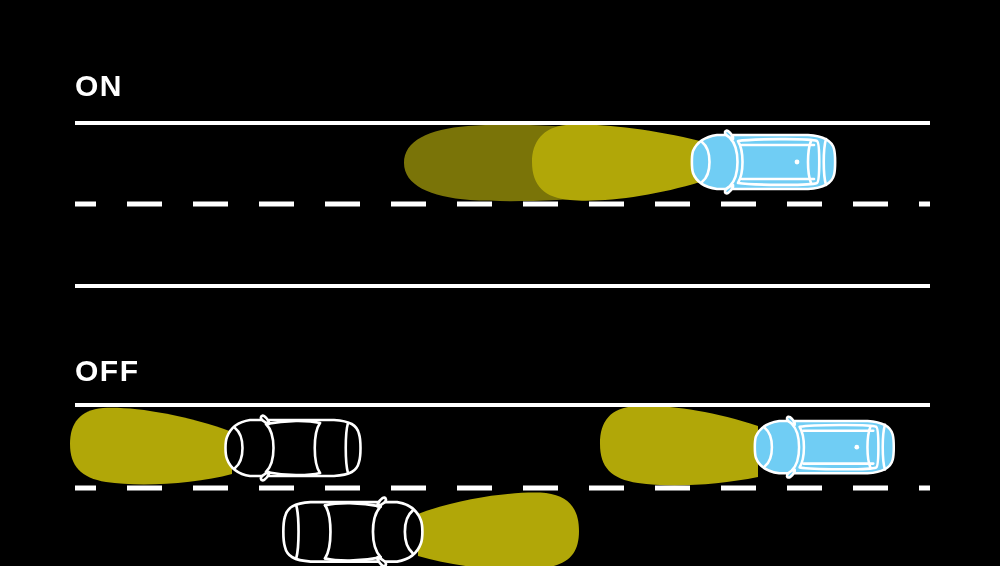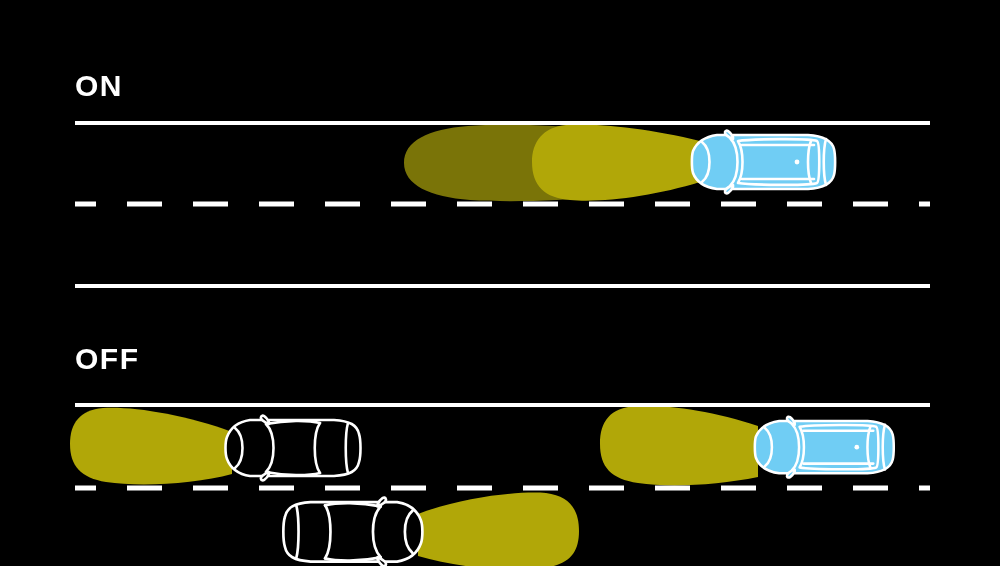--- a/index.html
+++ b/index.html
@@ -20,21 +20,21 @@
     position: absolute;
     left: 75px;
     color: #ffffff;
     font-size: 30px;
     font-weight: 700;
     letter-spacing: 1.5px;
     line-height: 1;
     user-select: none;
   }
   #label-on  { top: 31px; }
-  #label-off { top: 304px; }
+  #label-off { top: 316px; }
 
   .lane-line { fill: none; stroke-linecap: butt; }
   .lane-solid  { stroke-width: 4; }
   .lane-dashed { stroke-width: 5; stroke-dasharray: 35 31; stroke-dashoffset: 14; }
 
   .beam { stroke: none; }
 
   #suv-shape path, #sedan-shape path {
     stroke-width: 2.6;
     stroke-linecap: round;

